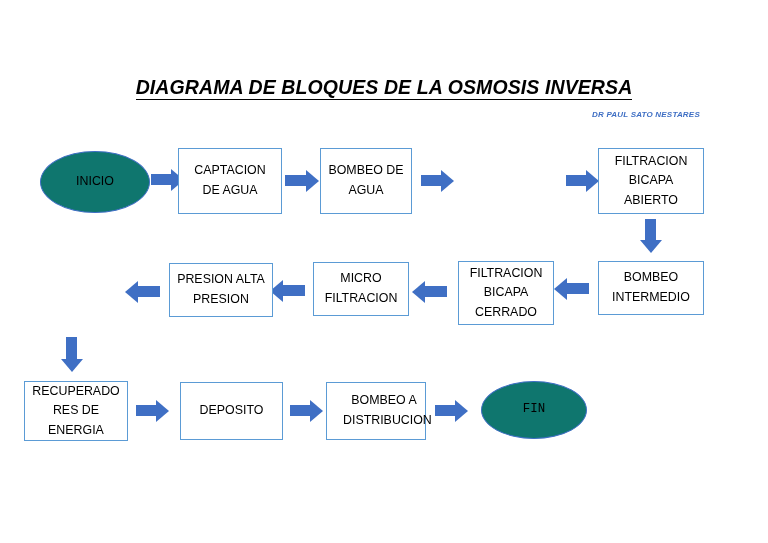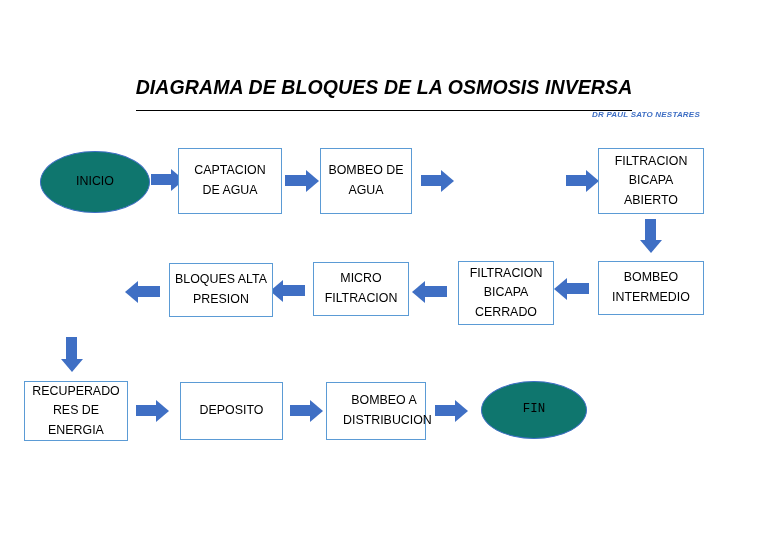--- a/index.html
+++ b/index.html
@@ -28,21 +28,21 @@
     text-align: center;
     font-size: 19.5px;
     font-weight: bold;
     font-style: italic;
     letter-spacing: 0.1px;
     color: #000000;
     white-space: nowrap;
   }
   .title span {
     border-bottom: 1.6px solid #000000;
-    padding-bottom: 12px;
+    padding-bottom: 1px;
   }
   .byline {
     position: absolute;
     left: 592px;
     top: 110px;
     font-size: 8px;
     font-weight: bold;
     font-style: italic;
     color: #3f6fc4;
     letter-spacing: 0.2px;
@@ -202,21 +202,21 @@
       <span>FILTRACION</span>
     </span>
   </div>
 
   <div class="arrow h left" style="left:283px; top:285px; width:22px;">
       <i class="head"></i>
     </div>
 
   <div class="node box" style="left:169px; top:263px; width:104px; height:54px;">
     <span class="lbl">
-      <span>BLOQUES ALTA</span><br>
+      <span>PRESION ALTA</span><br>
       <span>PRESION</span>
     </span>
   </div>
 
   <div class="arrow h left" style="left:138px; top:286px; width:22px;">
       <i class="head"></i>
     </div>
 
 
   <div class="arrow v down" style="left:66px; top:337px; width:11px; height:22px;">

